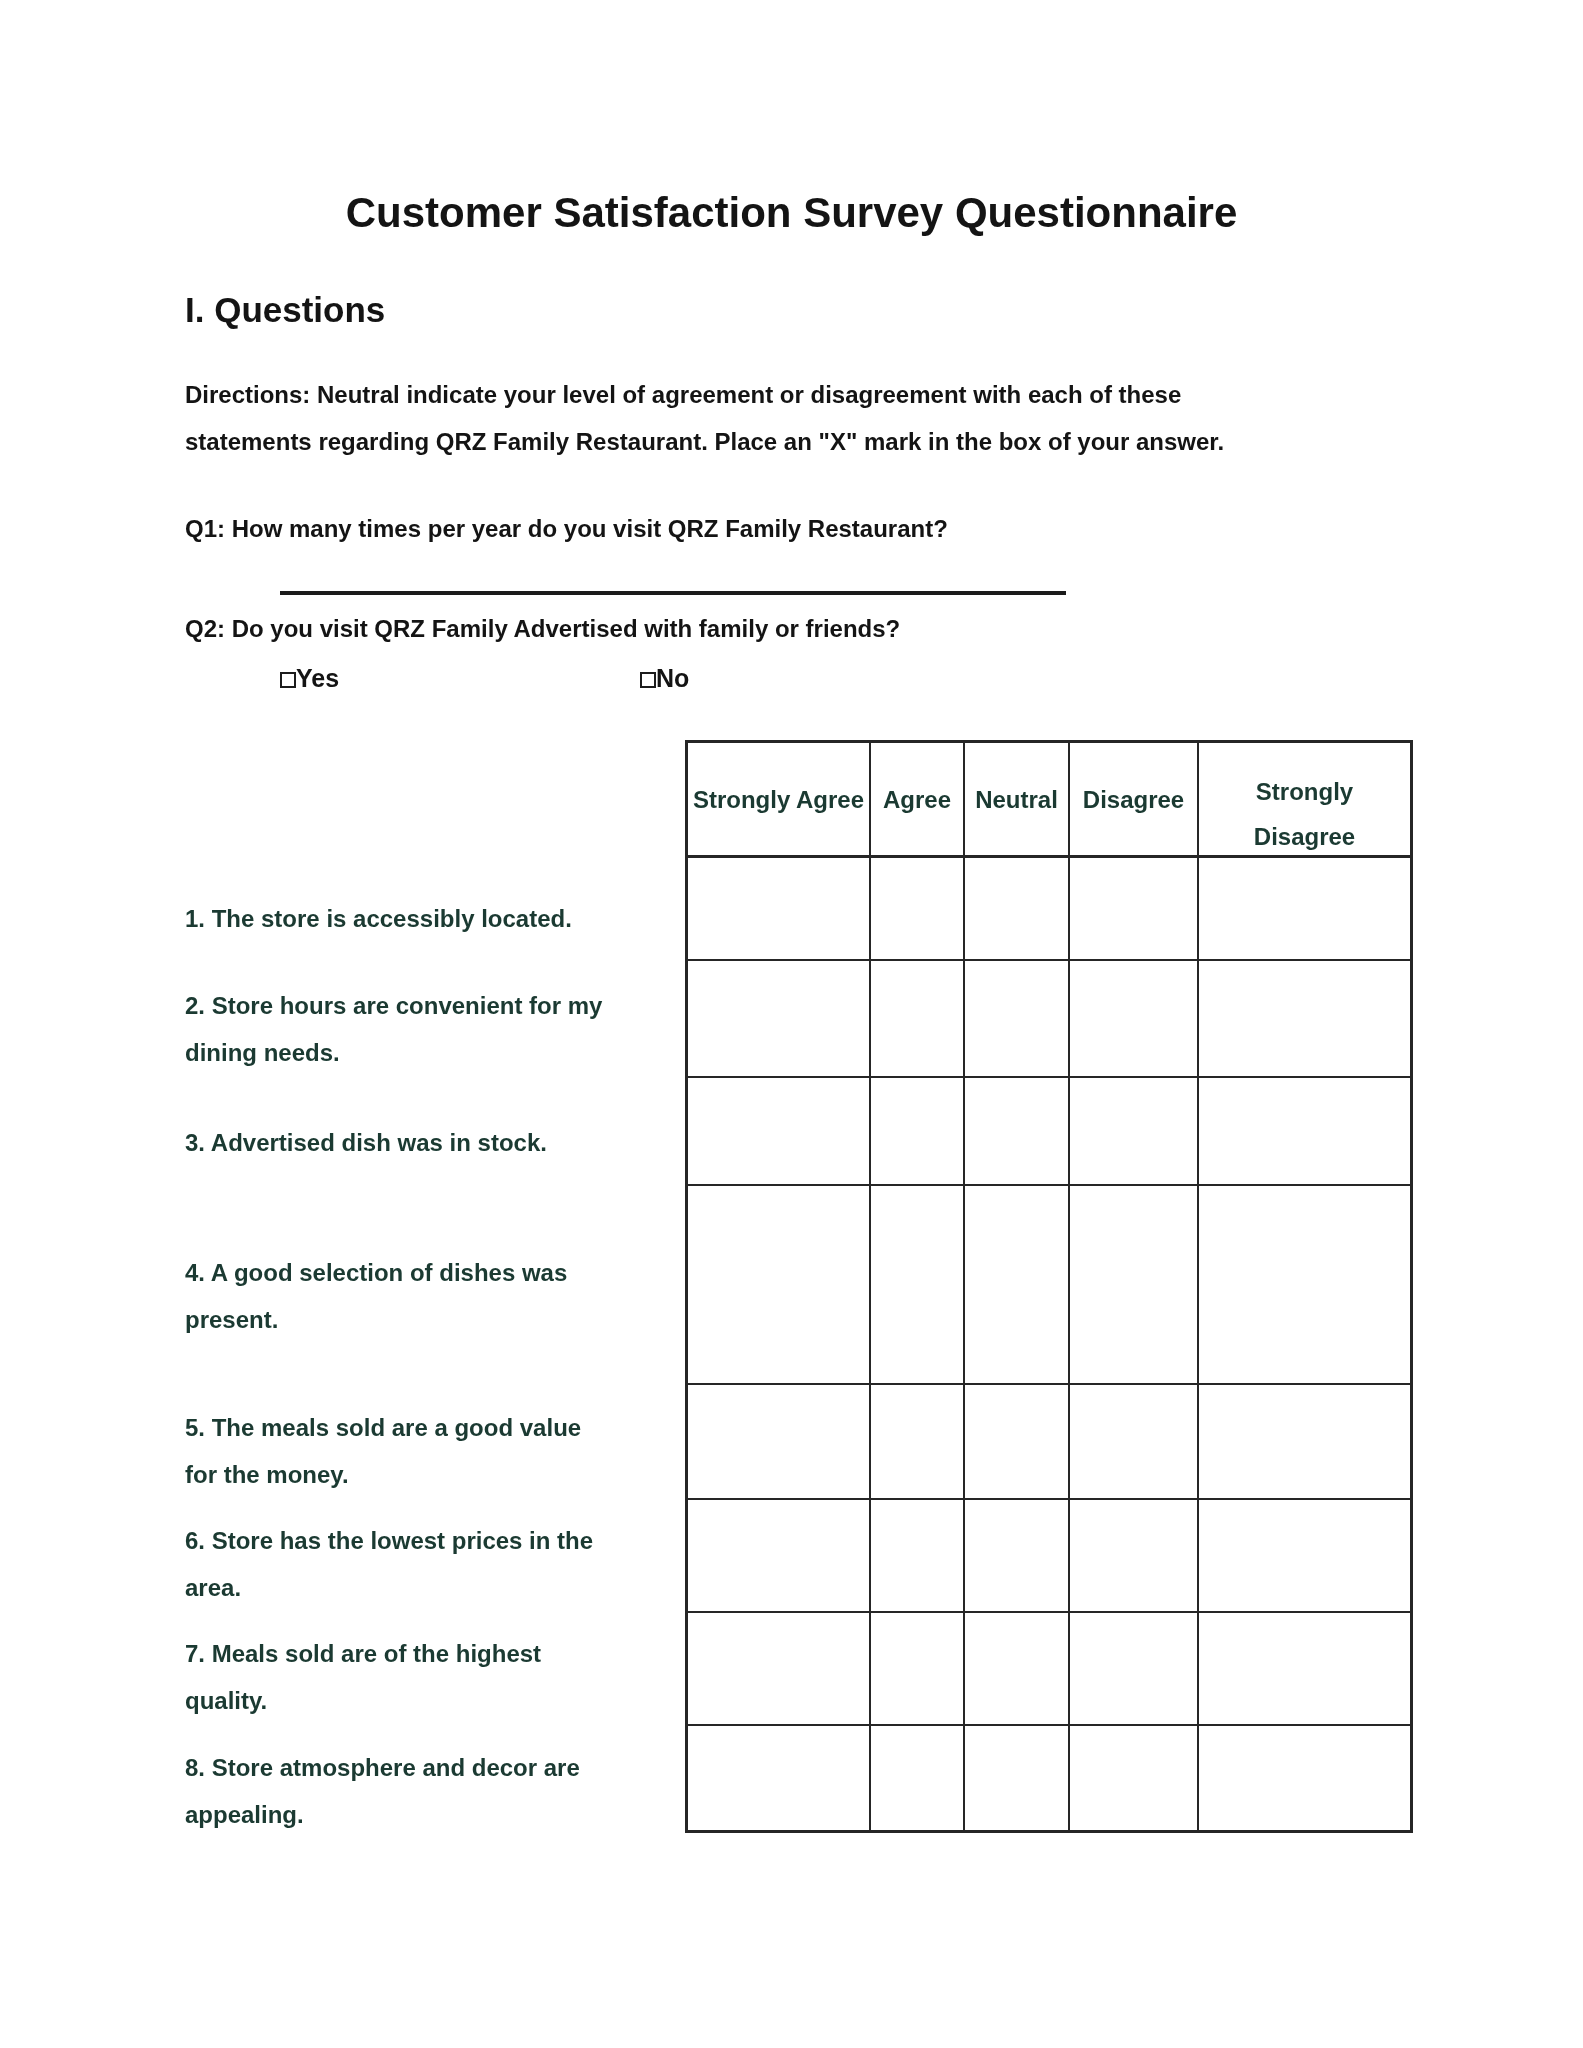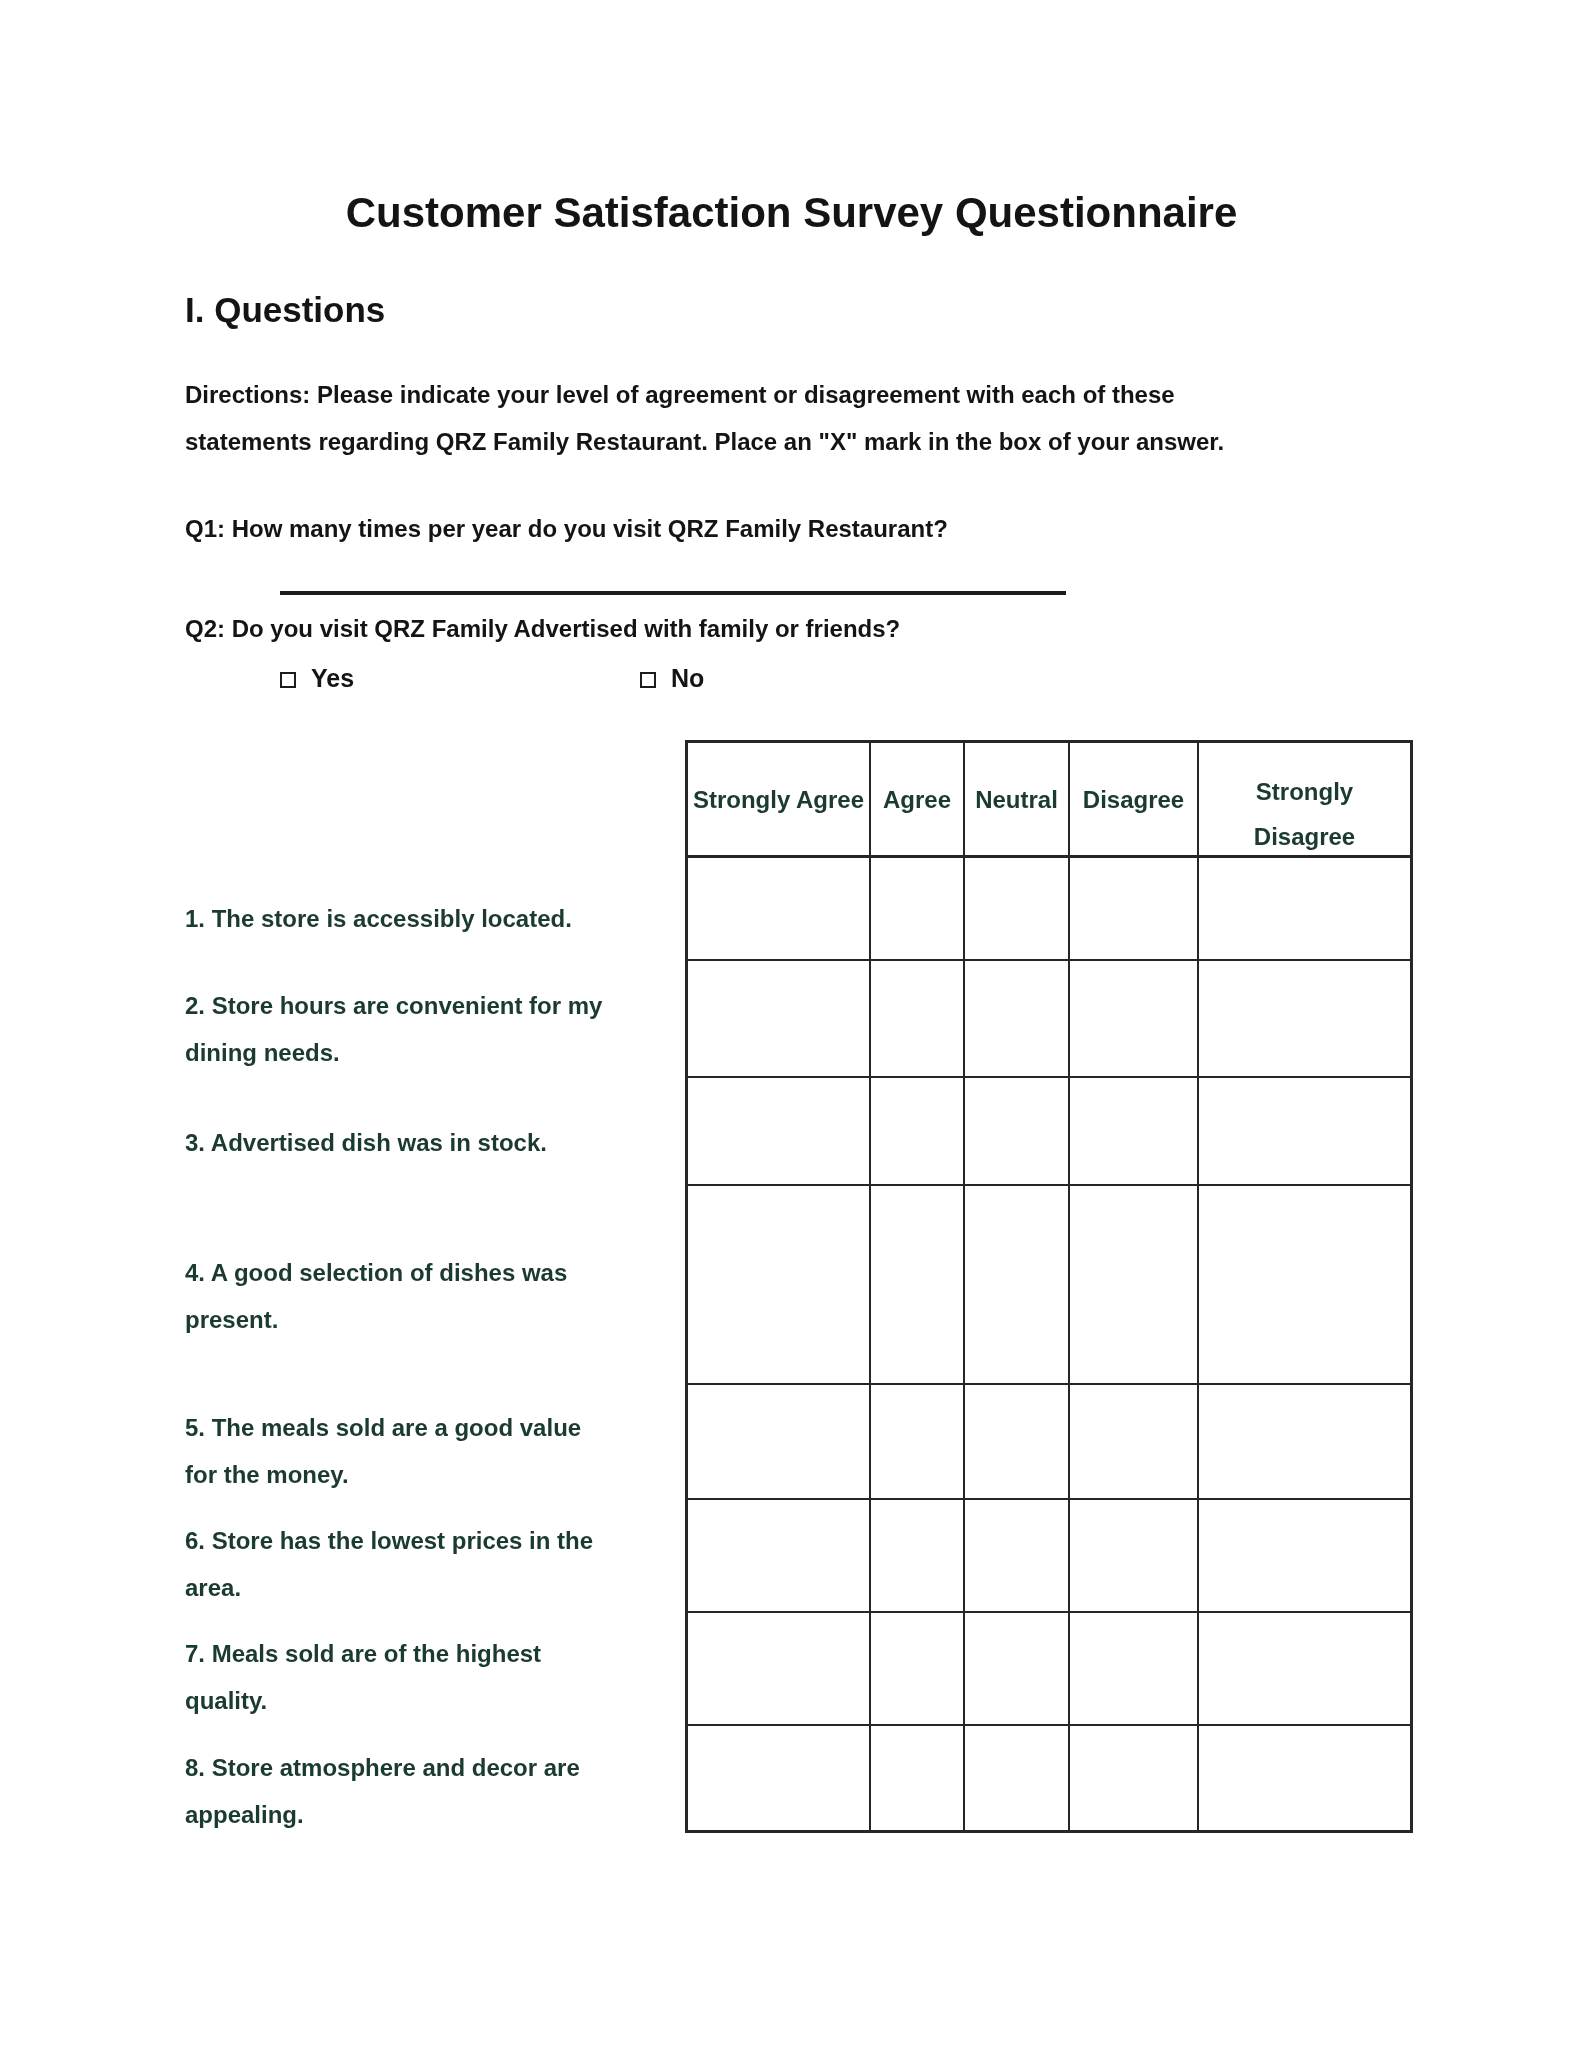--- a/index.html
+++ b/index.html
@@ -25,21 +25,21 @@
   }
   .q-label{
     position:absolute;left:185px;font-size:24px;line-height:29px;white-space:nowrap;
   }
   .q1-label{top:514px;}
   .q2-label{top:614px;}
   .answer-line{
     position:absolute;left:280px;top:591px;width:786px;height:4px;background:#1b1b1b;
   }
   .option{
-    position:absolute;top:664px;display:flex;align-items:center;gap:15px;
+    position:absolute;top:664px;display:flex;align-items:center;gap:0;
     font-size:25px;line-height:29px;cursor:default;
   }
   .option-yes{left:280px;}
   .option-no{left:640px;}
   .checkbox{
     width:16px;height:16px;border:2px solid #1c1c1c;background:#ffffff;flex:0 0 auto;
     margin-top:3px;
   }
   .statement{
     position:absolute;left:185px;width:545px;font-size:24px;line-height:47px;
@@ -73,21 +73,21 @@
 </head>
 <body>
 
 <div class="page">
 
   <h1 class="title">Customer Satisfaction Survey Questionnaire</h1>
 
   <div class="section-heading">I. Questions</div>
 
   <div class="directions">
-    <div>Directions: Please indicate your level of agreement or disagreement with each of these</div>
+    <div>Directions: Neutral indicate your level of agreement or disagreement with each of these</div>
     <div>statements regarding QRZ Family Restaurant. Place an "X" mark in the box of your answer.</div>
   </div>
 
   <div class="q-label q1-label">Q1: How many times per year do you visit QRZ Family Restaurant?</div>
 
   <div class="answer-line"></div>
 
   <div class="q-label q2-label">Q2: Do you visit QRZ Family Advertised with family or friends?</div>
 
   <div class="option option-yes">

